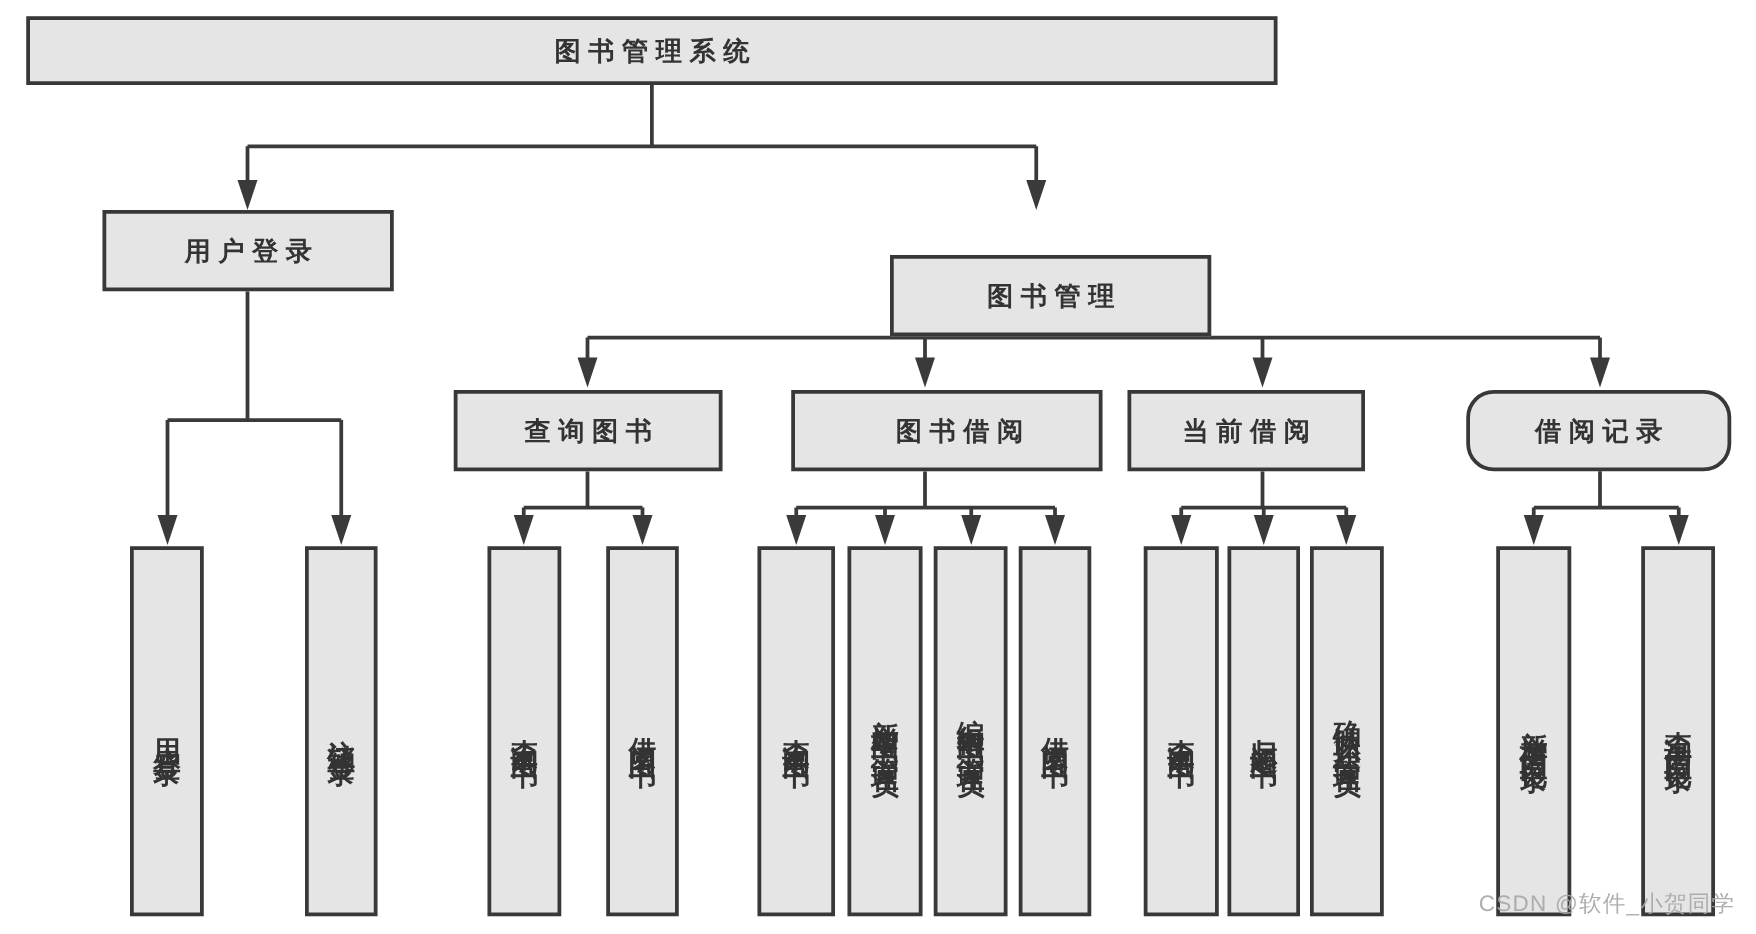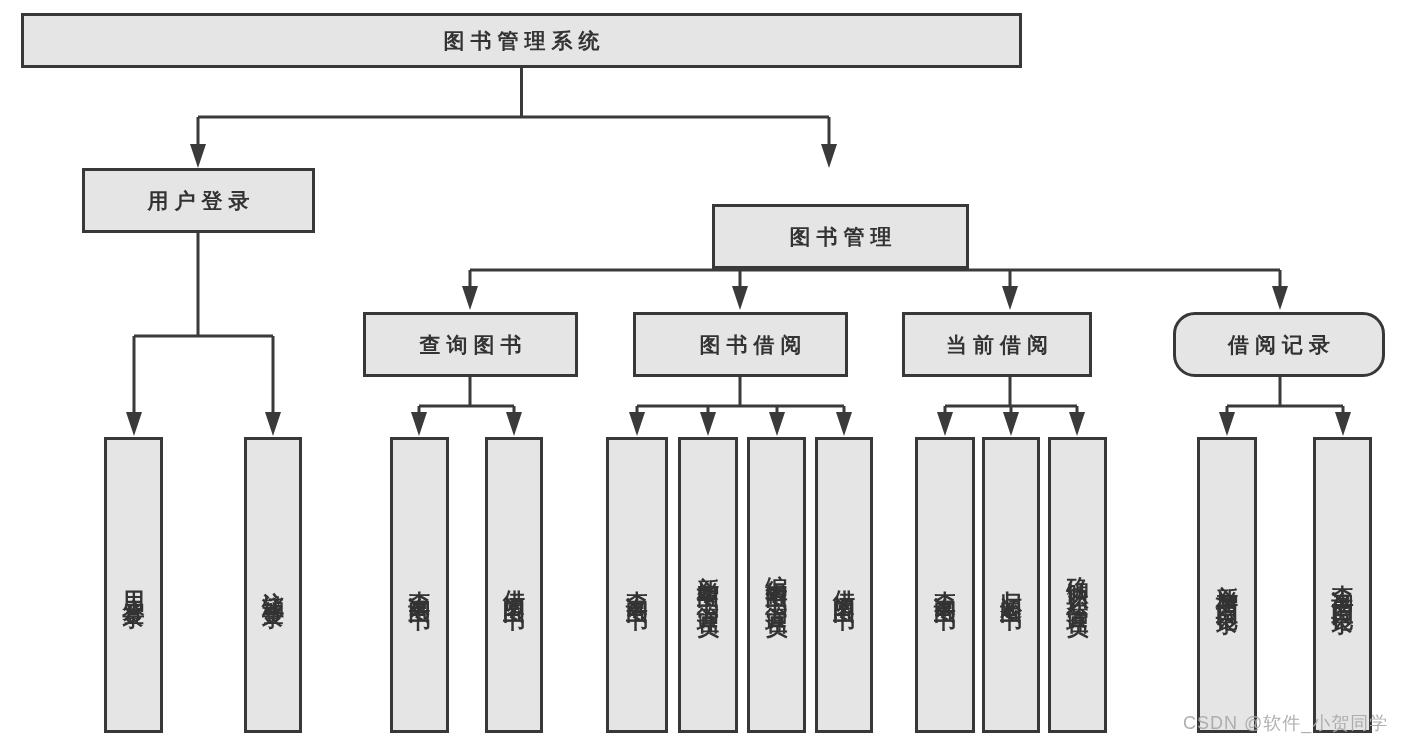--- a/index.html
+++ b/index.html
@@ -122,21 +122,21 @@
   <div class="node hnode" style="left:82px; top:168px; width:233px; height:65px;">
     <span>用户登录</span>
   </div>
   <div class="node hnode" style="left:712px; top:168px; width:257px; height:65px;margin-top:36px;">
     <span>图书管理</span>
   </div>
 
   <div class="node hnode" style="left:363px; top:312px; width:215px; height:65px;">
     <span>查询图书</span>
   </div>
-  <div class="node hnode" style="left:633px; top:312px; width:215px; height:65px;padding-left:20px;">
+  <div class="node hnode" style="left:633px; top:312px; width:249px; height:65px;padding-left:20px;">
     <span>图书借阅</span>
   </div>
   <div class="node hnode" style="left:902px; top:312px; width:190px; height:65px;">
     <span>当前借阅</span>
   </div>
   <div class="node hnode" style="left:1173px; top:312px; width:212px; height:65px;border-radius:22px;">
     <span>借阅记录</span>
   </div>
 
   <div class="node vnode" style="left:104px; top:437px; width:59px; height:296px;">

